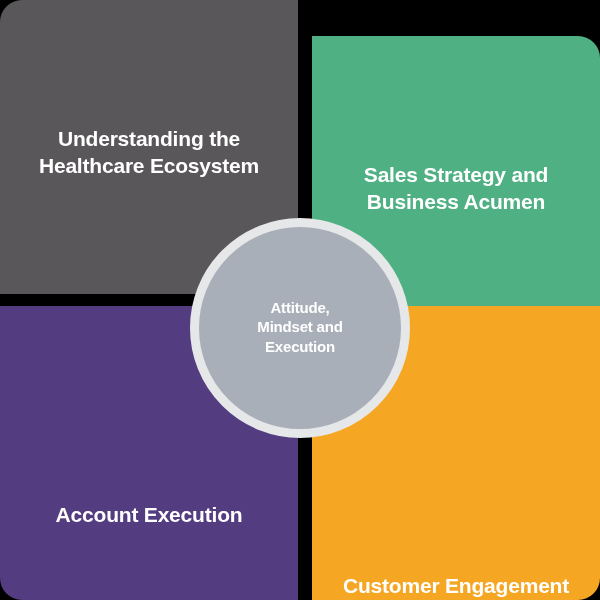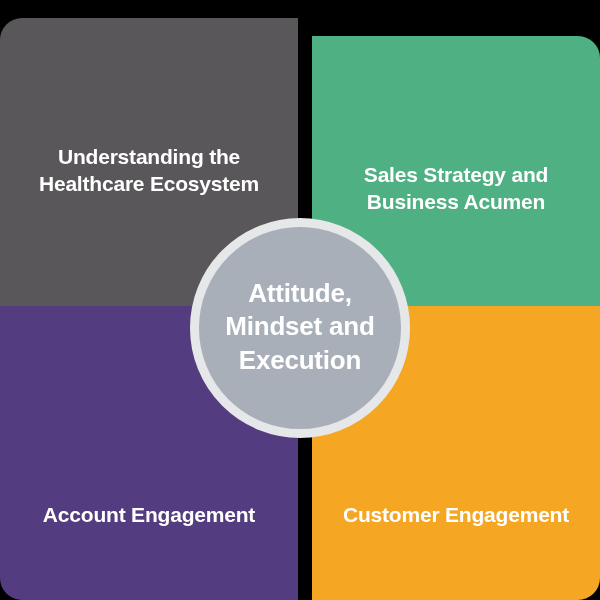--- a/index.html
+++ b/index.html
@@ -47,21 +47,20 @@
 
   #quadrant-top-left {
     left: 0px;
     top: 0px;
     width: 298px;
     height: 294px;
     background: #5a575a;
     border-top-left-radius: 22px;
     align-items: flex-start;
     padding-top: 126px;
-    margin-top: 18px;
   }
 
   #quadrant-top-right {
     left: 312px;
     top: 0px;
     width: 288px;
     height: 294px;
     background: #4fb083;
     border-top-right-radius: 22px;
     align-items: flex-start;
@@ -104,21 +103,21 @@
     display: flex;
     align-items: center;
     justify-content: center;
     z-index: 5;
   }
 
   #center-circle-label {
     color: #ffffff;
     font-family: "Liberation Sans", sans-serif;
     font-weight: bold;
-    font-size: 26px;
+    font-size: 15px;
     line-height: 1.28;
     text-align: center;
     letter-spacing: -0.2px;
     white-space: pre-line;
     user-select: none;
     margin-top: -2px;
   }
 </style>
 </head>
 <body>
@@ -129,24 +128,24 @@
     <span class="quadrant-label" style="color: rgb(255, 255, 255);">Understanding the
 Healthcare Ecosystem</span>
   </div>
 
   <div class="quadrant" id="quadrant-top-right" style="background: rgb(79, 176, 131); margin-top: 36px;">
     <span class="quadrant-label" style="color: rgb(255, 255, 255);">Sales Strategy and
 Business Acumen</span>
   </div>
 
   <div class="quadrant" id="quadrant-bottom-left" style="background: rgb(83, 60, 127);">
-    <span class="quadrant-label" style="color: rgb(255, 255, 255);">Account Engagement</span>
+    <span class="quadrant-label" style="color: rgb(255, 255, 255);">Account Execution</span>
   </div>
 
-  <div class="quadrant" id="quadrant-bottom-right" style="background: rgb(245, 166, 35);">
+  <div class="quadrant" id="quadrant-bottom-right" style="background: rgb(245, 166, 35); align-items: flex-end;">
     <span class="quadrant-label" style="color: rgb(255, 255, 255);">Customer Engagement</span>
   </div>
 
   <div id="center-circle" style="background: rgb(169, 175, 184); border-color: rgb(230, 231, 232);">
     <span id="center-circle-label" style="color: rgb(255, 255, 255);">Attitude,
 Mindset and
 Execution</span>
   </div>
 
 </div>

